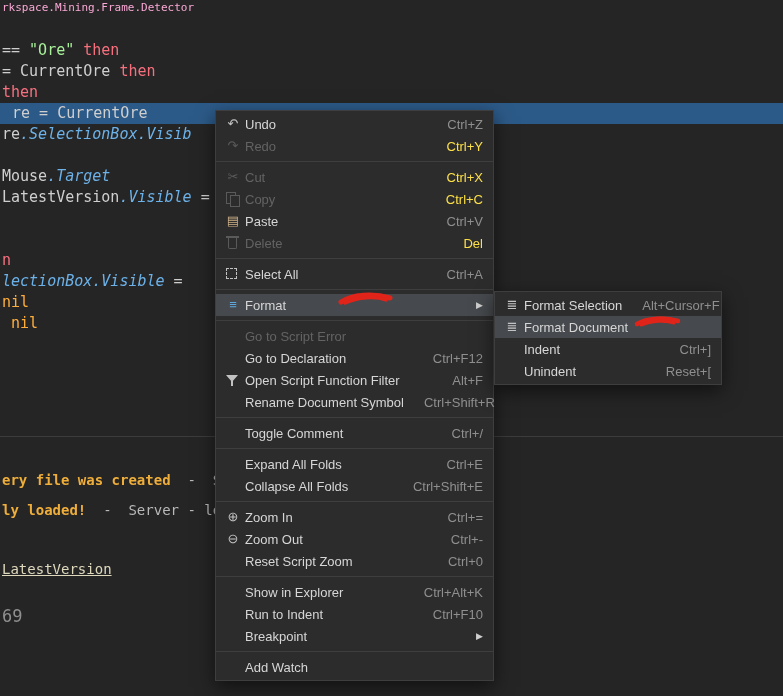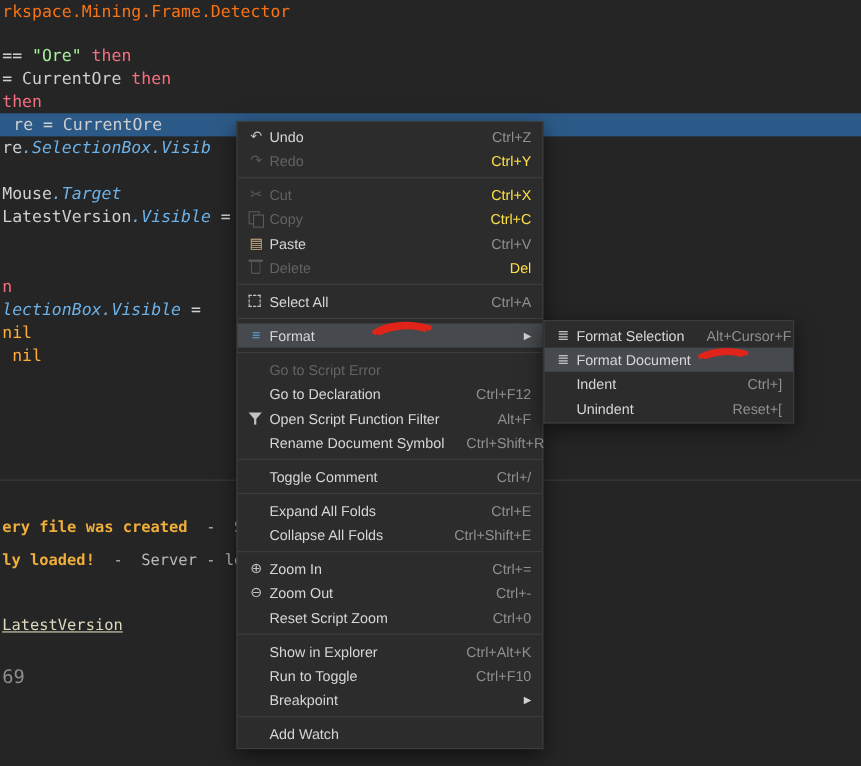--- a/index.html
+++ b/index.html
@@ -8,21 +8,21 @@
     background:var(--background,#252526);
     font-family:"Liberation Sans",sans-serif;
     cursor:default;
   }
   .stage{position:relative;width:783px;height:696px;overflow:hidden;}
 
   
   .breadcrumb{
     position:absolute;top:1px;left:2px;
     font-family:"DejaVu Sans Mono",monospace;
-    font-size:15px;color:#f97316;white-space:pre;
+    font-size:11px;color:#f9a8d4;white-space:pre;
   }
   .code{position:absolute;top:40px;left:0;width:783px;}
   .code-line{
     height:21px;line-height:21px;font-size:15px;
     font-family:"DejaVu Sans Mono",monospace;
     padding-left:2px;white-space:pre;width:781px;
   }
   .code-line.hl{background:var(--selection_line,#2c5a88);padding-left:12px;}
   .tok-default{color:var(--syntax_default,#cfcfcf);}
   .tok-string{color:var(--syntax_string,#a8f09a);}
@@ -223,21 +223,21 @@
         <span class="mi-shortcut">Ctrl+0</span>
       </div>
       <div class="menu-sep"></div>
       <div class="menu-item">
         <span class="mi-icon"></span>
         <span class="mi-label">Show in Explorer</span>
         <span class="mi-shortcut">Ctrl+Alt+K</span>
       </div>
       <div class="menu-item">
         <span class="mi-icon"></span>
-        <span class="mi-label">Run to Toggle</span>
+        <span class="mi-label">Run to Indent</span>
         <span class="mi-shortcut">Ctrl+F10</span>
       </div>
       <div class="menu-item">
         <span class="mi-icon"></span>
         <span class="mi-label">Breakpoint</span>
         <span class="mi-shortcut"></span>
         <span class="mi-arrow">▶</span>
       </div>
       <div class="menu-sep"></div>
       <div class="menu-item">

